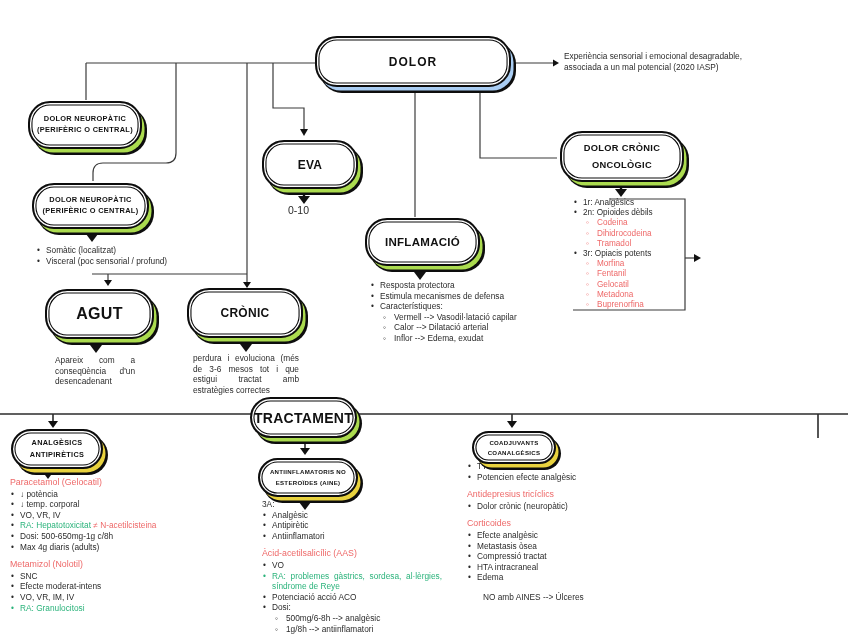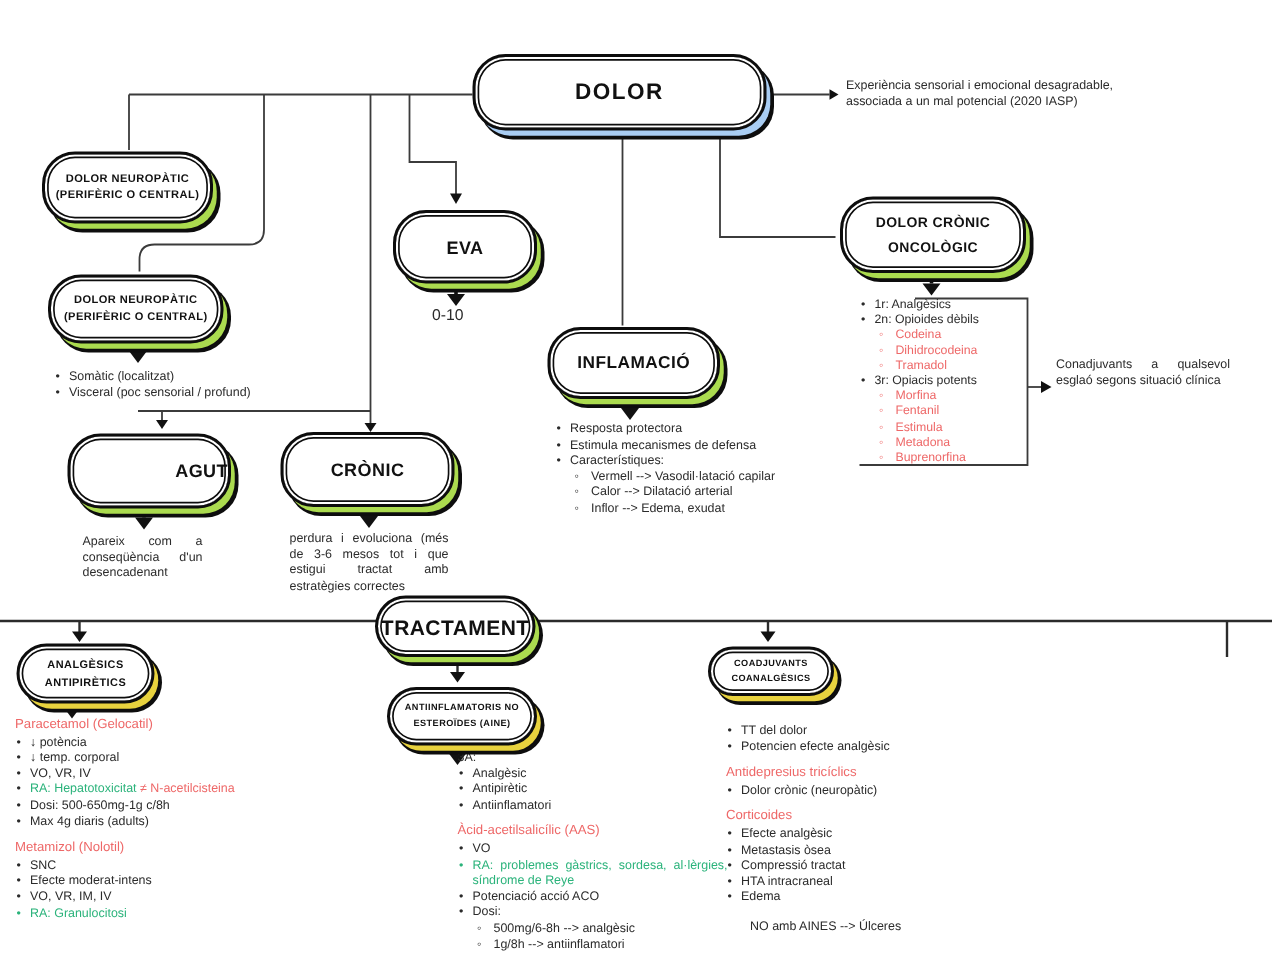--- a/index.html
+++ b/index.html
@@ -75,39 +75,39 @@
       <polygon points="298,196 310,196 304,204"></polygon>
       <polygon points="414,272 426,272 420,280"></polygon>
       <polygon points="615,189 627,189 621,197"></polygon>
       <polygon points="90,345 102,345 96,353"></polygon>
       <polygon points="240,344 252,344 246,352"></polygon>
       <polygon points="42,471 54,471 48,479"></polygon>
       <polygon points="299,502 311,502 305,510"></polygon>
     </g>
   </svg>
 
-  <div class="node sh-blue" style="left:315px;top:36px;width:192px;height:47px;font-size:15px;letter-spacing:1px;">
+  <div class="node sh-blue" style="left:315px;top:36px;width:192px;height:47px;font-size:12px;letter-spacing:1px;">
     <span>DOLOR</span>
   </div>
 
   <div class="node sh-green" style="left:28px;top:101px;width:110px;height:44px;font-size:7.4px;line-height:1.45;">
     <span>DOLOR NEUROPÀTIC</span>
     <span>(PERIFÈRIC O CENTRAL)</span>
   </div>
 
   <div class="node sh-green" style="left:32px;top:183px;width:113px;height:42px;font-size:7.4px;line-height:1.45;">
     <span>DOLOR NEUROPÀTIC</span>
     <span>(PERIFÈRIC O CENTRAL)</span>
   </div>
 
   <div class="node sh-green" style="left:262px;top:140px;width:92px;height:45px;font-size:12px;">
     <span>EVA</span>
   </div>
 
-  <div class="node sh-green" style="left:45px;top:289px;width:105px;height:46px;font-size:12px;align-items:flex-end;">
+  <div class="node sh-green" style="left:45px;top:289px;width:105px;height:46px;font-size:16px;">
     <span>AGUT</span>
   </div>
 
   <div class="node sh-green" style="left:187px;top:288px;width:112px;height:46px;font-size:12px;">
     <span>CRÒNIC</span>
   </div>
 
   <div class="node sh-green" style="left:365px;top:218px;width:111px;height:44px;font-size:11.5px;">
     <span>INFLAMACIÓ</span>
   </div>
@@ -168,62 +168,59 @@
 
   <div class="txt" style="left:573px;top:198px;width:112px;font-size:8.2px;line-height:10.2px;">
     <div class="b">1r: Analgèsics</div>
     <div class="b">2n: Opioides dèbils</div>
     <div class="sb red-t">Codeina</div>
     <div class="sb red-t">Dihidrocodeina</div>
     <div class="sb red-t">Tramadol</div>
     <div class="b">3r: Opiacis potents</div>
     <div class="sb red-t">Morfina</div>
     <div class="sb red-t">Fentanil</div>
-    <div class="sb red-t">Estimula</div>
+    <div class="sb red-t">Gelocatil</div>
     <div class="sb red-t">Metadona</div>
     <div class="sb red-t">Buprenorfina</div>
   </div>
 
-  <div class="txt just" style="left:704px;top:237px;width:116px;">
-    <span>Conadjuvants a qualsevol esglaó segons situació clínica</span>
-  </div>
 
   <div class="txt" style="left:10px;top:477px;width:168px;">
     <div class="rh">Paracetamol (Gelocatil)</div>
     <div class="b">↓ potència</div>
     <div class="b">↓ temp. corporal</div>
     <div class="b">VO, VR, IV</div>
     <div class="b just">
       <span class="green-t">RA: Hepatotoxicitat</span>
       <span class="red-t">≠ N-acetilcisteina</span>
     </div>
     <div class="b">Dosi: 500-650mg-1g c/8h</div>
     <div class="b">Max 4g diaris (adults)</div>
     <div class="rh mt">Metamizol (Nolotil)</div>
     <div class="b">SNC</div>
     <div class="b">Efecte moderat-intens</div>
     <div class="b">VO, VR, IM, IV</div>
     <div class="b green-t">RA: Granulocitosi</div>
   </div>
 
-  <div class="txt" style="left:262px;top:499px;width:182px;margin-left:43px;">
+  <div class="txt" style="left:262px;top:499px;width:182px;">
     <div>3A:</div>
     <div class="b">Analgèsic</div>
     <div class="b">Antipirètic</div>
     <div class="b">Antiinflamatori</div>
     <div class="rh mt">Àcid-acetilsalicílic (AAS)</div>
     <div class="b">VO</div>
     <div class="b green-t just" style="width:170px;">RA: problemes gàstrics, sordesa, al·lèrgies, síndrome de Reye</div>
     <div class="b">Potenciació acció ACO</div>
     <div class="b">Dosi:</div>
     <div class="sb">500mg/6-8h --&gt; analgèsic</div>
     <div class="sb">1g/8h --&gt; antiinflamatori</div>
   </div>
 
-  <div class="txt" style="left:484px;top:461px;width:170px;margin-top:20px;">
+  <div class="txt" style="left:467px;top:461px;width:170px;">
     <div class="b">TT del dolor</div>
     <div class="b">Potencien efecte analgèsic</div>
     <div class="rh mt">Antidepresius tricíclics</div>
     <div class="b">Dolor crònic (neuropàtic)</div>
     <div class="rh mt">Corticoides</div>
     <div class="b">Efecte analgèsic</div>
     <div class="b">Metastasis òsea</div>
     <div class="b">Compressió tractat</div>
     <div class="b">HTA intracraneal</div>
     <div class="b">Edema</div>

